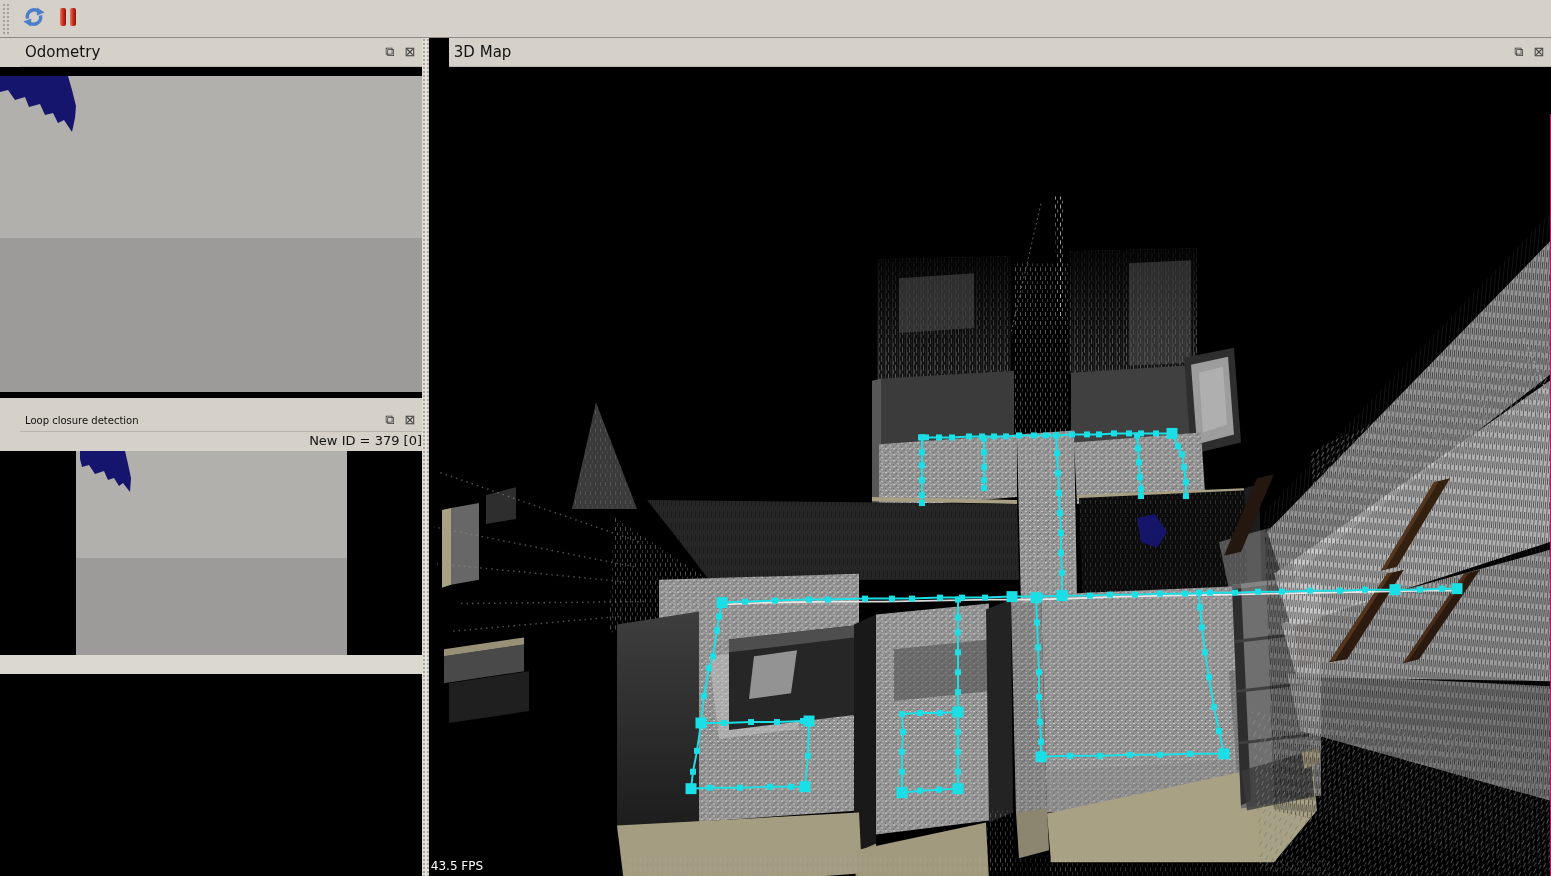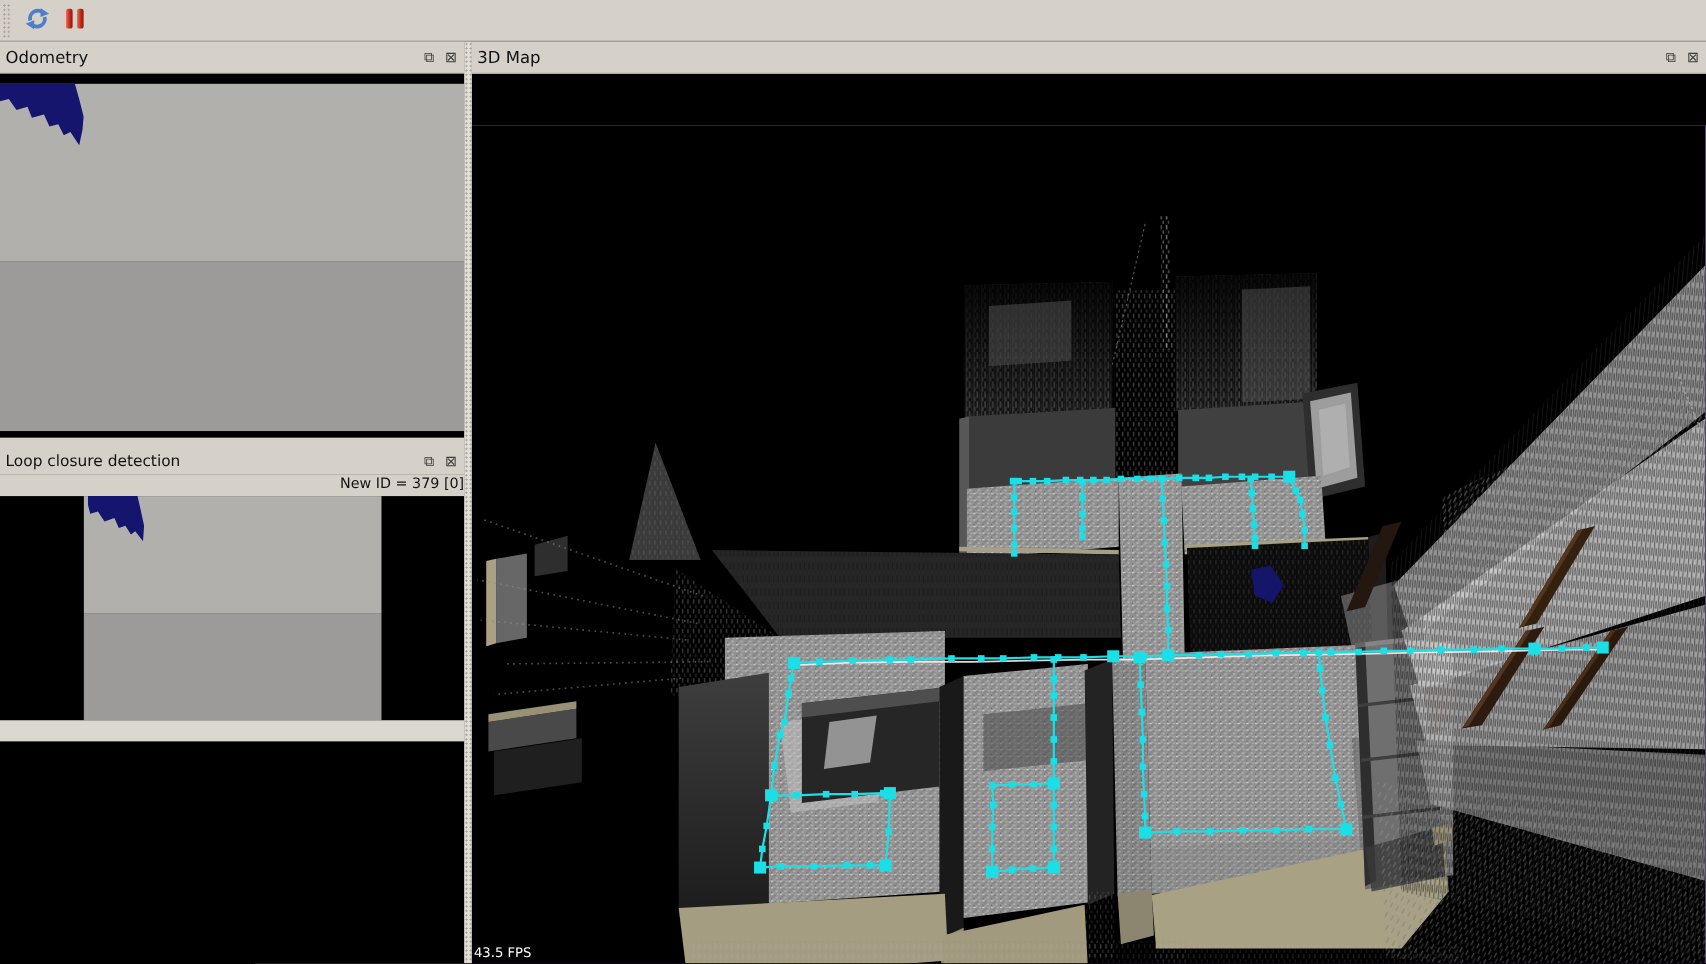--- a/index.html
+++ b/index.html
@@ -11,36 +11,36 @@
   .tb-handle{width:9px;height:31px;margin:0 6px 0 2px;
              background:radial-gradient(#a5a199 28%,transparent 32%) 0 0/4px 4px repeat;}
   .tb-btn{width:34px;height:32px;border:none;background:transparent;display:flex;
           align-items:center;justify-content:center;padding:0;}
   
   .main{position:absolute;top:38px;left:0;width:1551px;height:838px;display:flex;}
   .left-col{width:422px;height:838px;display:flex;flex-direction:column;background:#d5d1c8;}
   .vsplit{width:8px;height:838px;background:#e2dfd8;
           background-image:radial-gradient(#a9a59c 30%,transparent 34%);background-size:4px 4px;}
   .dock-title{height:28px;background:#d5d1c8;display:flex;align-items:center;
-              border-bottom:1px solid #b9b5ac;}
+              border-bottom:1px solid #b9b5ac;margin-left:20px;}
   .dock-title .t{font-size:15px;color:#111;padding-left:5px;flex:1;}
   .win-btn{width:16px;height:15px;border:none;background:transparent;color:#3c3c3c;
            font-size:13px;line-height:14px;padding:0;margin-right:4px;text-align:center;}
   .odom-view{height:331px;background:#000;overflow:hidden;}
   .odom-view svg{display:block;margin-top:9px;}
   .gap{height:11px;background:#d5d1c8;}
   .loop-title{height:22px;}
   .loop-status{height:19px;background:#d5d1c8;text-align:right;font-size:13px;color:#111;line-height:18px;}
   .loop-view{height:204px;background:#000;display:flex;justify-content:center;}
   .strip{height:19px;background:#dbd8d0;}
   .blank{flex:1;background:#000;}
   
   .map-dock{width:1314px;display:flex;flex-direction:column;gap:47px;}
   .map-title{height:28px;}
-  .map-view{position:relative;flex:1;background:#6d28d9;overflow:hidden;padding-left:30px;}
+  .map-view{position:relative;flex:1;background:#be185d;overflow:hidden;padding-left:30px;}
   .map-view > svg{position:absolute;left:0;top:0;}
   .fps{position:absolute;left:2px;bottom:3px;color:#fff;font-size:12px;}
 </style>
 </head>
 <body>
 
 <div id="window">
 
   <div class="toolbar">
     <div class="tb-handle"></div>
@@ -84,21 +84,21 @@
         <svg width="422" height="316" viewBox="0 0 422 316">
           <rect x="0" y="0" width="422" height="162" fill="#b2b0ad"></rect>
           <rect x="0" y="162" width="422" height="154" fill="#9d9b99"></rect>
           <polygon fill="#15156e" points="0,0 68,0 72,14 76,30 75,42 72,56 64,44 58,47 53,37 45,39 40,28 29,31 25,21 15,24 8,14 0,16"></polygon>
         </svg>
       </div>
 
       <div class="gap"></div>
 
       <div class="dock-title loop-title">
-        <span class="t" style="font-size:14px">Loop closure detection</span>
+        <span class="t" style="font-size:10px">Loop closure detection</span>
         <button class="win-btn">⧉</button>
         <button class="win-btn">⊠</button>
       </div>
       <div class="loop-status">New ID = 379 [0]</div>
       <div class="loop-view">
         <svg width="271" height="204" viewBox="0 0 271 204">
           <rect x="0" y="0" width="271" height="107" fill="#b2b0ad"></rect>
           <rect x="0" y="107" width="271" height="97" fill="#9d9b99"></rect>
           <polygon fill="#15156e" points="4,0 49,0 52,13 55,27 54,41 47,32 43,35 38,27 32,29 28,20 19,23 13,14 6,16 4,8"></polygon>
         </svg>

